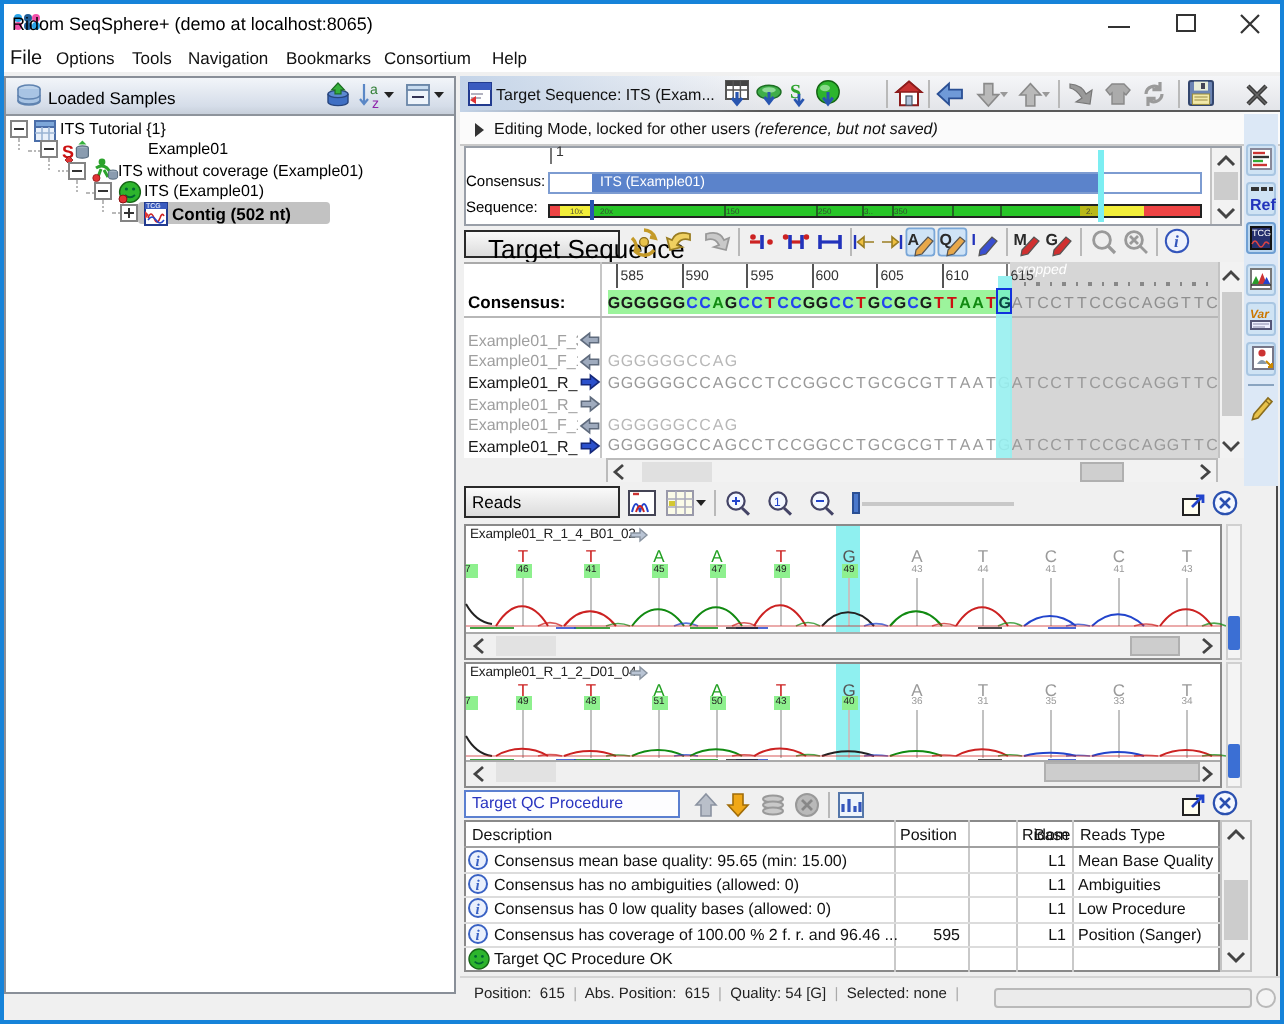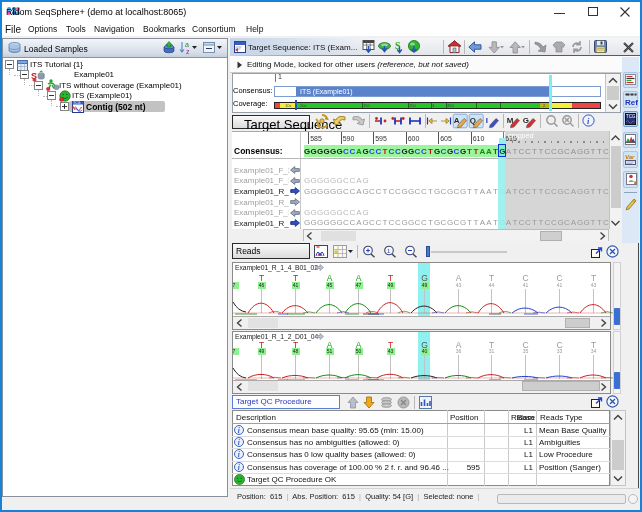--- a/index.html
+++ b/index.html
@@ -196,21 +196,21 @@
 <div class="ab" style="left:638px;top:56px;width:1px;height:450px;background:#4a4a4a;"></div>
 <div class="ab" style="left:230px;top:56px;width:410px;height:17px;background:#fbfbfb;border-bottom:1px solid #c9c9c9;"></div>
 <svg style="left:237px;top:61px" width="6" height="8">
     <path d="M0.5,0.5 L5,4 L0.5,7.5 z" fill="#333"></path>
   </svg>
 <div class="ab" style="left:247px;top:60px;font-size:8px;color:#111;">Editing Mode, locked for other users <i>(reference, but not saved)</i></div>
 <div class="ab" style="left:232px;top:73px;width:389px;height:40px;background:#fff;border:1px solid #999fa8;"></div>
 <div class="ab" style="left:275px;top:74px;width:1px;height:8px;background:#777;"></div>
 <div class="ab" style="left:278px;top:73px;font-size:7px;color:#333;">1</div>
 <div class="ab" style="left:233px;top:86px;font-size:7.5px;color:#000;">Consensus:</div>
-<div class="ab" style="left:233px;top:99px;font-size:7.5px;color:#000;">Coverage:</div>
+<div class="ab" style="left:233px;top:99px;font-size:7.5px;color:#000;">Sequence:</div>
 <div class="ab" style="left:274px;top:86px;width:327px;height:10.5px;background:#fff;border:1px solid #7d9cd1;"></div>
 <div class="ab" style="left:296px;top:87px;width:254px;height:8.5px;background:#5b83cb;"></div>
 <div class="ab" style="left:300px;top:87.5px;font-size:7px;color:#fff;">ITS (Example01)</div>
 <div class="ab" style="left:274px;top:101.5px;width:327px;height:7px;background:#27c527;border:1px solid #222;"></div>
 <div class="ab" style="left:275px;top:102.5px;width:5px;height:5px;background:#ee4444;"></div>
 <div class="ab" style="left:280px;top:102.5px;width:16px;height:5px;background:#f2ee3a;"></div>
 <div class="ab" style="left:540px;top:102.5px;width:12px;height:5px;background:#b8b818;"></div>
 <div class="ab" style="left:552px;top:102.5px;width:20px;height:5px;background:#f2ee3a;"></div>
 <div class="ab" style="left:572px;top:102.5px;width:28px;height:5px;background:#ee4444;"></div>
 <div class="ab" style="left:285px;top:102.5px;font-size:4px;color:#333;line-height:5px;opacity:0.85;">10x</div>

